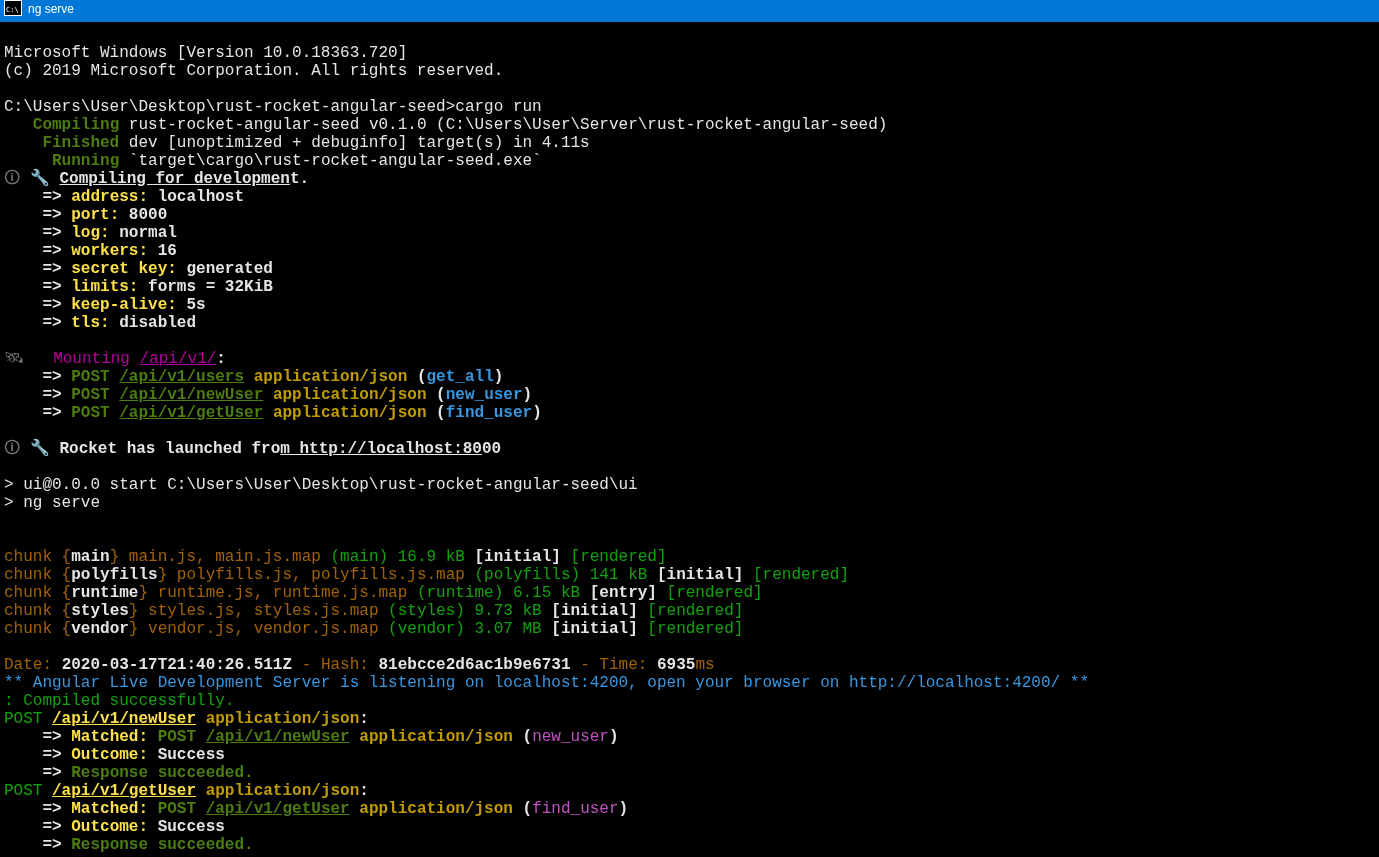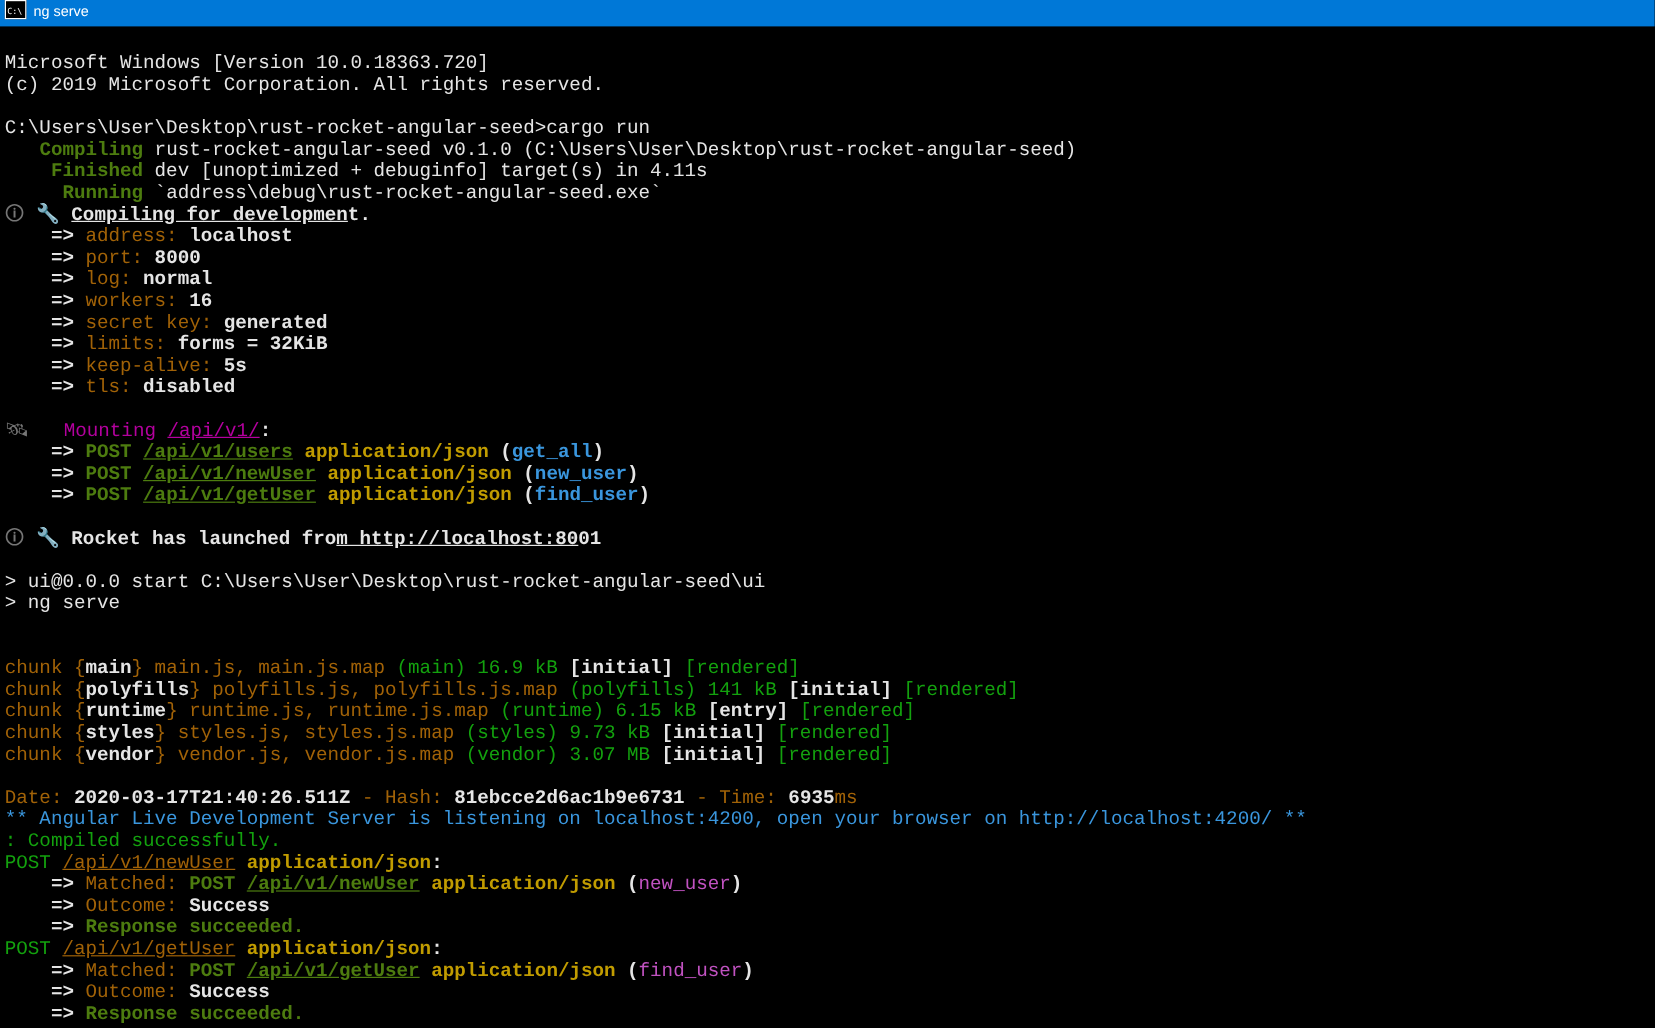--- a/index.html
+++ b/index.html
@@ -6,49 +6,49 @@
   .titlebar{height:22px;background:#0078d7;color:#fff;display:flex;font-family:"Segoe UI",Tahoma,sans-serif;font-size:12px}
   .titlebar .icon{width:16px;height:14px;margin:0 6px 0 4px;background:#000;border:1px solid #fff;position:relative;display:inline-block}
   .titlebar .icon::before{content:"C:\\";color:#fff;font-size:7px;position:absolute;top:0;left:1px;font-family:Consolas,monospace}
   .term{padding:4px 4px;white-space:pre;color:#ccc}
   .w{color:#e5e5e5}
   .wb{color:#e5e5e5;font-weight:bold}
   .g{color:#13a10e}
   .gb{color:#4d7c0f;font-weight:bold}
   .c{color:#3a96dd}
   .cb{color:#3a96dd;font-weight:bold}
-  .bb{color:#a16207;font-weight:normal}
+  .bb{color:#fde047;font-weight:bold}
   .y{color:#a16207}
   .yb{color:#c19c00;font-weight:bold}
   .m{color:#c152c1}
   .mb{color:#b4009e;font-weight:normal}
   .u{text-decoration:underline}
   .box{color:#767676}
 </style>
 </head>
 <body>
 
 <div class="titlebar">
   <span class="icon"></span>
   <span>ng serve</span>
 </div>
 
 <div class="term">
 <span class="w">Microsoft Windows [Version 10.0.18363.720]</span>
 <span class="w">(c) 2019 Microsoft Corporation. All rights reserved.</span>
 
 <span class="w">C:\Users\User\Desktop\rust-rocket-angular-seed&gt;</span><span class="w">cargo run</span>
-<span class="w">   </span><span class="gb">Compiling</span> <span class="w">rust-rocket-angular-seed v0.1.0 (C:\Users\User\Desktop\rust-rocket-angular-seed)</span>
+<span class="w">   </span><span class="gb">Compiling</span> <span class="w">rust-rocket-angular-seed v0.1.0 (C:\Users\User\Server\rust-rocket-angular-seed)</span>
 <span class="w">    </span><span class="gb">Finished</span> <span class="w">dev [unoptimized + debuginfo] target(s) in 4.11s</span>
-<span class="w">     </span><span class="gb">Running</span> <span class="w">`address\debug\rust-rocket-angular-seed.exe`</span>
+<span class="w">     </span><span class="gb">Running</span> <span class="w">`target\cargo\rust-rocket-angular-seed.exe`</span>
 <span class="box">🛈 🔧 </span><span class="wb"><span class="u">Compiling for developmen</span><span>t.</span></span>
 <div id="cfg"><div><span class="w">    </span><span class="wb">=&gt;</span> <span class="bb">address:</span> <span class="wb">localhost</span></div><div><span class="w">    </span><span class="wb">=&gt;</span> <span class="bb">port:</span> <span class="wb">8000</span></div><div><span class="w">    </span><span class="wb">=&gt;</span> <span class="bb">log:</span> <span class="wb">normal</span></div><div><span class="w">    </span><span class="wb">=&gt;</span> <span class="bb">workers:</span> <span class="wb">16</span></div><div><span class="w">    </span><span class="wb">=&gt;</span> <span class="bb">secret key:</span> <span class="wb">generated</span></div><div><span class="w">    </span><span class="wb">=&gt;</span> <span class="bb">limits:</span> <span class="wb">forms = 32KiB</span></div><div><span class="w">    </span><span class="wb">=&gt;</span> <span class="bb">keep-alive:</span> <span class="wb">5s</span></div><div><span class="w">    </span><span class="wb">=&gt;</span> <span class="bb">tls:</span> <span class="wb">disabled</span></div></div>
 <span class="box">🛰  </span> <span class="mb">Mounting</span> <span class="mb u">/api/v1/</span><span class="wb">:</span>
 <div id="routes"><div><span class="w">    </span><span class="wb">=&gt;</span> <span class="gb">POST</span> <span class="gb u">/api/v1/users</span> <span class="yb">application/json</span> <span class="wb">(</span><span class="cb">get_all</span><span class="wb">)</span></div><div><span class="w">    </span><span class="wb">=&gt;</span> <span class="gb">POST</span> <span class="gb u">/api/v1/newUser</span> <span class="yb">application/json</span> <span class="wb">(</span><span class="cb">new_user</span><span class="wb">)</span></div><div><span class="w">    </span><span class="wb">=&gt;</span> <span class="gb">POST</span> <span class="gb u">/api/v1/getUser</span> <span class="yb">application/json</span> <span class="wb">(</span><span class="cb">find_user</span><span class="wb">)</span></div></div>
-<span class="box">🛈 🔧 </span><span class="wb">Rocket has launched fro</span><span class="wb u">m http://localhost:80</span><span class="wb">01</span>
+<span class="box">🛈 🔧 </span><span class="wb">Rocket has launched fro</span><span class="wb u">m http://localhost:80</span><span class="wb">00</span>
 
 <span class="w">&gt; ui@0.0.0 start C:\Users\User\Desktop\rust-rocket-angular-seed\ui</span>
 <span class="w">&gt; ng serve</span>
 
 <br><div id="chunks"><div><span class="y">chunk {</span><span class="wb">main</span><span class="y">}</span><span class="y"> main.js, main.js.map </span><span class="g">(main)</span><span class="g"> 16.9 kB </span><span class="wb">[initial]</span> <span class="g">[rendered]</span></div><div><span class="y">chunk {</span><span class="wb">polyfills</span><span class="y">}</span><span class="y"> polyfills.js, polyfills.js.map </span><span class="g">(polyfills)</span><span class="g"> 141 kB </span><span class="wb">[initial]</span> <span class="g">[rendered]</span></div><div><span class="y">chunk {</span><span class="wb">runtime</span><span class="y">}</span><span class="y"> runtime.js, runtime.js.map </span><span class="g">(runtime)</span><span class="g"> 6.15 kB </span><span class="wb">[entry]</span> <span class="g">[rendered]</span></div><div><span class="y">chunk {</span><span class="wb">styles</span><span class="y">}</span><span class="y"> styles.js, styles.js.map </span><span class="g">(styles)</span><span class="g"> 9.73 kB </span><span class="wb">[initial]</span> <span class="g">[rendered]</span></div><div><span class="y">chunk {</span><span class="wb">vendor</span><span class="y">}</span><span class="y"> vendor.js, vendor.js.map </span><span class="g">(vendor)</span><span class="g"> 3.07 MB </span><span class="wb">[initial]</span> <span class="g">[rendered]</span></div></div>
 <span class="y">Date:</span> <span class="wb">2020-03-17T21:40:26.511Z</span><span class="y"> - </span><span class="y">Hash:</span> <span class="wb">81ebcce2d6ac1b9e6731</span><span class="y"> - </span><span class="y">Time:</span> <span class="wb">6935</span><span class="y">ms</span>
 <span class="c">** Angular Live Development Server is listening on localhost:4200, open your browser on http://localhost:4200/ **</span>
 <span class="g">: Compiled successfully.</span>
 <div id="reqs"><div><span class="g">POST</span> <span class="bb u">/api/v1/newUser</span> <span class="yb">application/json</span><span class="wb">:</span></div><div><span class="w">    </span><span class="wb">=&gt;</span> <span class="bb">Matched:</span> <span class="gb">POST</span> <span class="gb u">/api/v1/newUser</span> <span class="yb">application/json</span> <span class="wb">(</span><span class="m">new_user</span><span class="wb">)</span></div><div><span class="w">    </span><span class="wb">=&gt;</span> <span class="bb">Outcome:</span> <span class="wb">Success</span></div><div><span class="w">    </span><span class="wb">=&gt;</span> <span class="gb">Response succeeded.</span></div><div><span class="g">POST</span> <span class="bb u">/api/v1/getUser</span> <span class="yb">application/json</span><span class="wb">:</span></div><div><span class="w">    </span><span class="wb">=&gt;</span> <span class="bb">Matched:</span> <span class="gb">POST</span> <span class="gb u">/api/v1/getUser</span> <span class="yb">application/json</span> <span class="wb">(</span><span class="m">find_user</span><span class="wb">)</span></div><div><span class="w">    </span><span class="wb">=&gt;</span> <span class="bb">Outcome:</span> <span class="wb">Success</span></div><div><span class="w">    </span><span class="wb">=&gt;</span> <span class="gb">Response succeeded.</span></div></div>
 </div>

